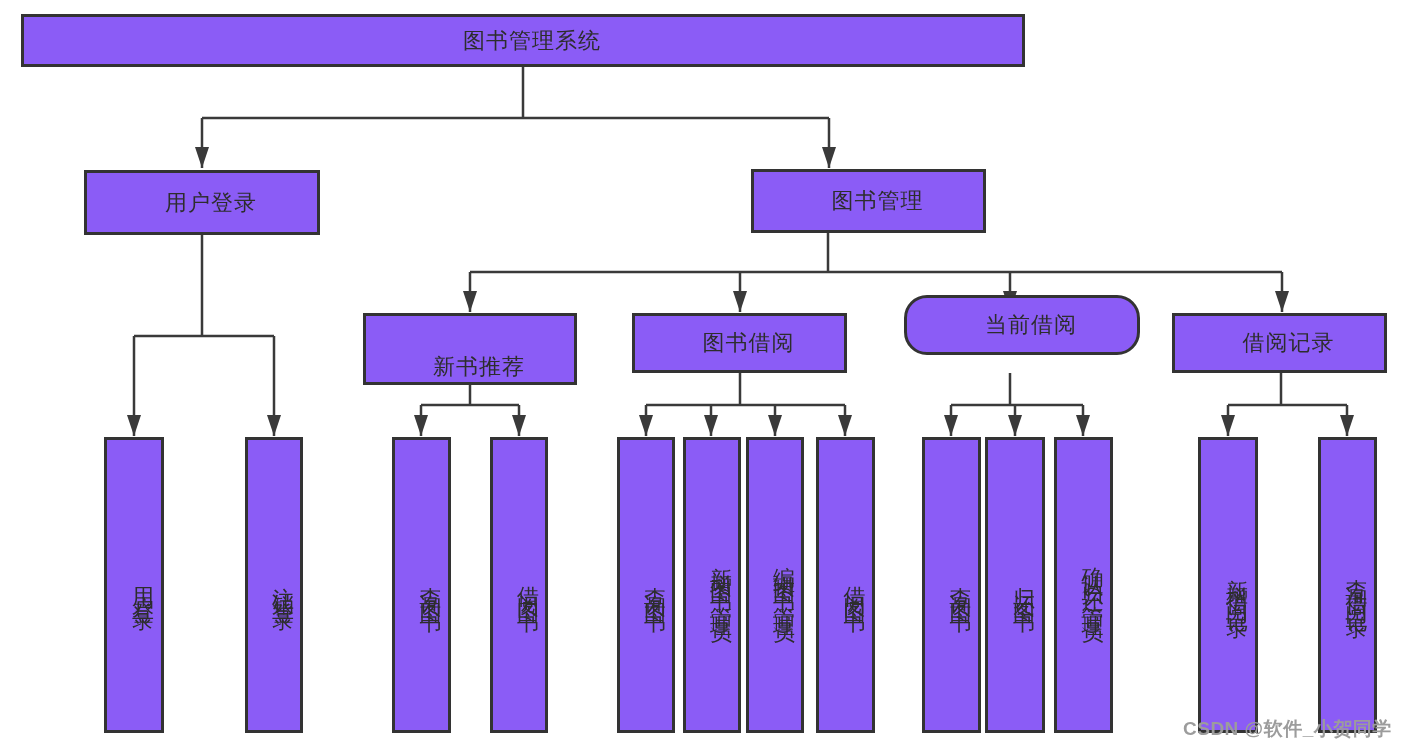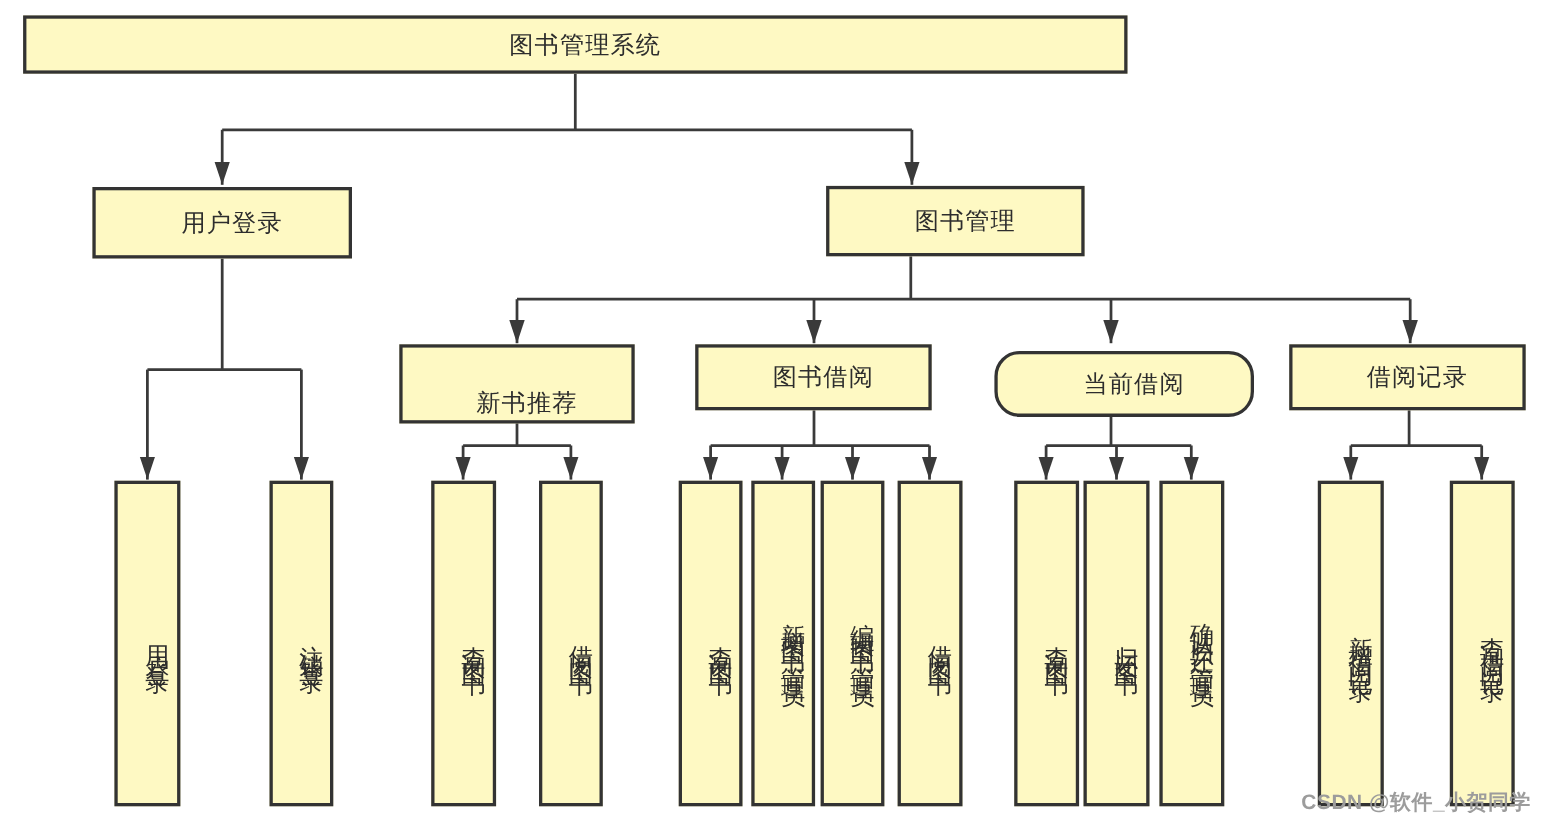--- a/index.html
+++ b/index.html
@@ -16,21 +16,21 @@
     overflow: hidden;
   }
   #connectors {
     position: absolute;
     left: 0;
     top: 0;
   }
   .box {
     position: absolute;
     box-sizing: border-box;
-    background: #fef9c3;
+    background: #8b5cf6;
     border: 3px solid #333333;
     display: flex;
     align-items: center;
     justify-content: center;
     color: #2d2d2d;
     font-size: 22px;
     letter-spacing: 1px;
     z-index: 2;
     padding-left: 18px;
   }
@@ -45,21 +45,21 @@
     line-height: 1;
   }
   
   .n-root   { left: 21px;  top: 14px;  width: 1004px; height: 53px; }
   
   .n-user   { left: 84px;  top: 170px; width: 236px;  height: 65px; }
   .n-mgmt   { left: 711px; top: 169px; width: 235px;  height: 64px; margin-left: 40px; }
   
   .n-newrec { left: 363px;  top: 313px; width: 214px; height: 72px; align-items: flex-end; }
   .n-borrow { left: 632px;  top: 313px; width: 215px; height: 60px; align-items: center; }
-  .n-cur    { left: 904px;  top: 319px; width: 236px; height: 60px; border-radius: 23px; }
+  .n-cur    { left: 904px;  top: 295px; width: 236px; height: 60px; border-radius: 23px; }
   .n-rec    { left: 1172px; top: 313px; width: 215px; height: 60px; }
   
   .leaf { top: 437px; height: 296px; }
   .lf-login   { left: 104px;  width: 60px; }
   .lf-logout  { left: 245px;  width: 58px; }
   .lf-nbq     { left: 392px;  width: 59px; }
   .lf-nbb     { left: 490px;  width: 58px; }
   .lf-bbq     { left: 617px;  width: 58px; }
   .lf-bba     { left: 683px;  width: 58px; }
   .lf-bbe     { left: 746px;  width: 58px; }

